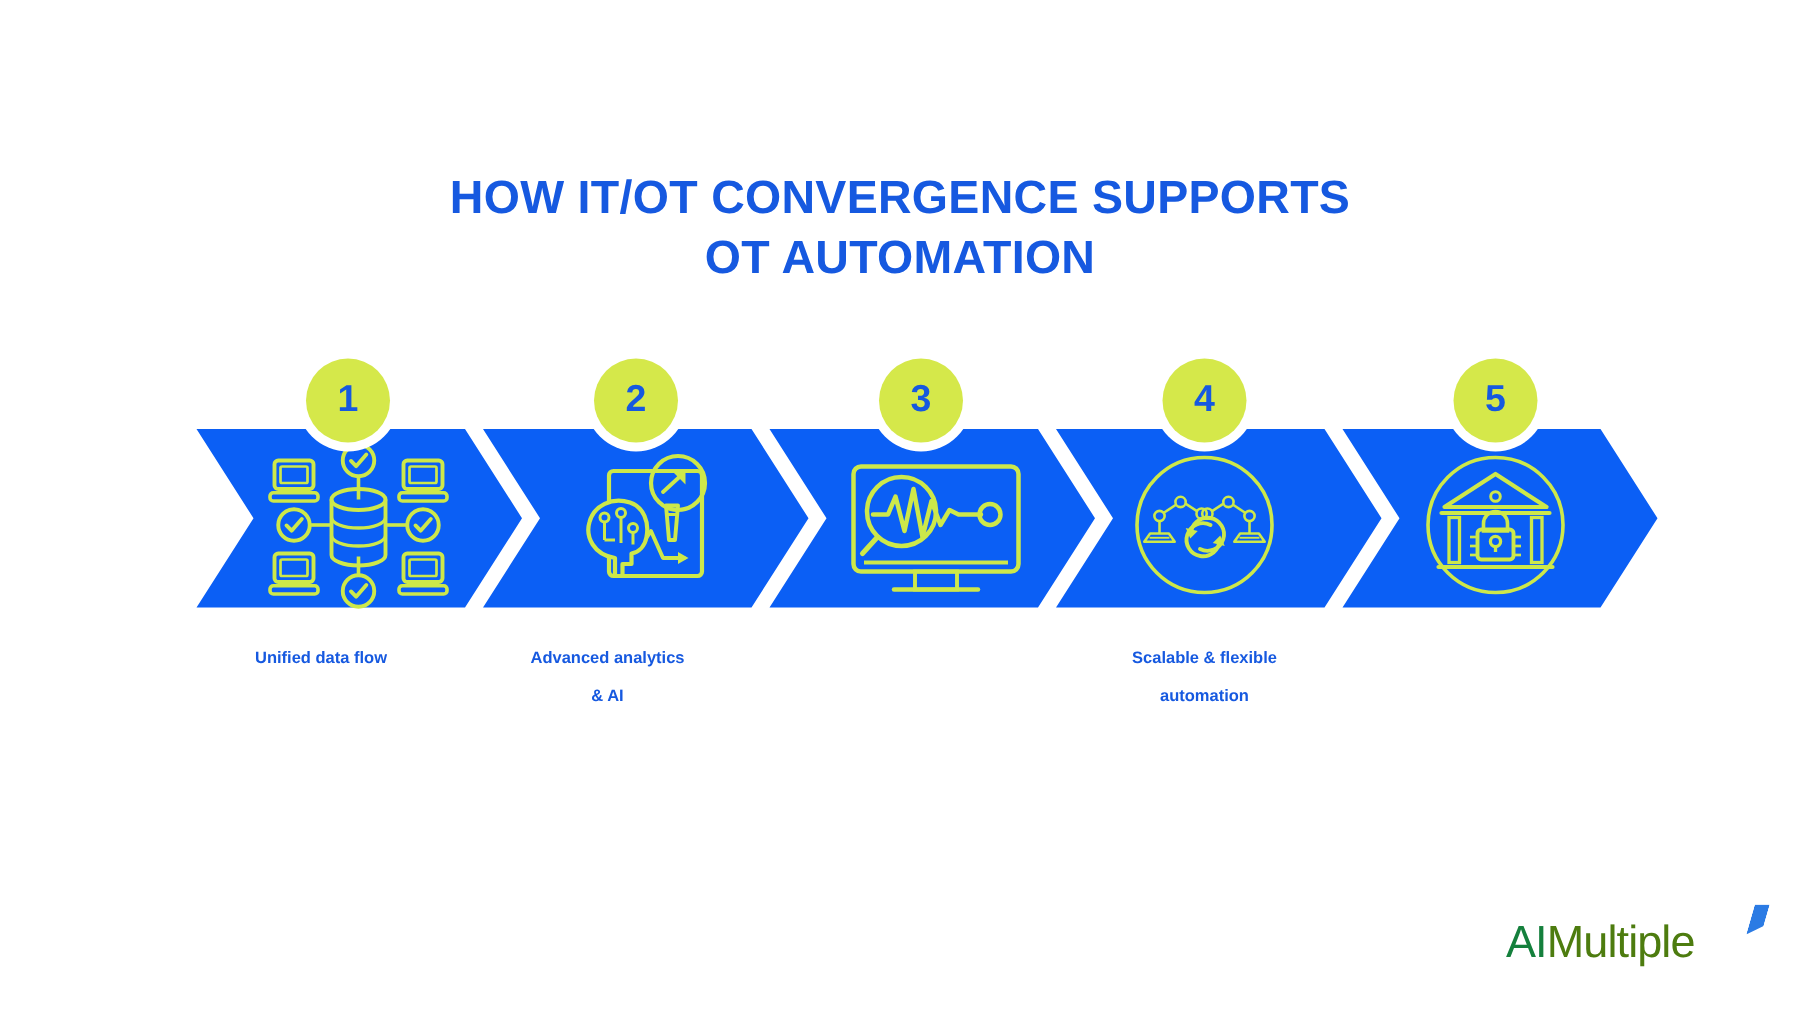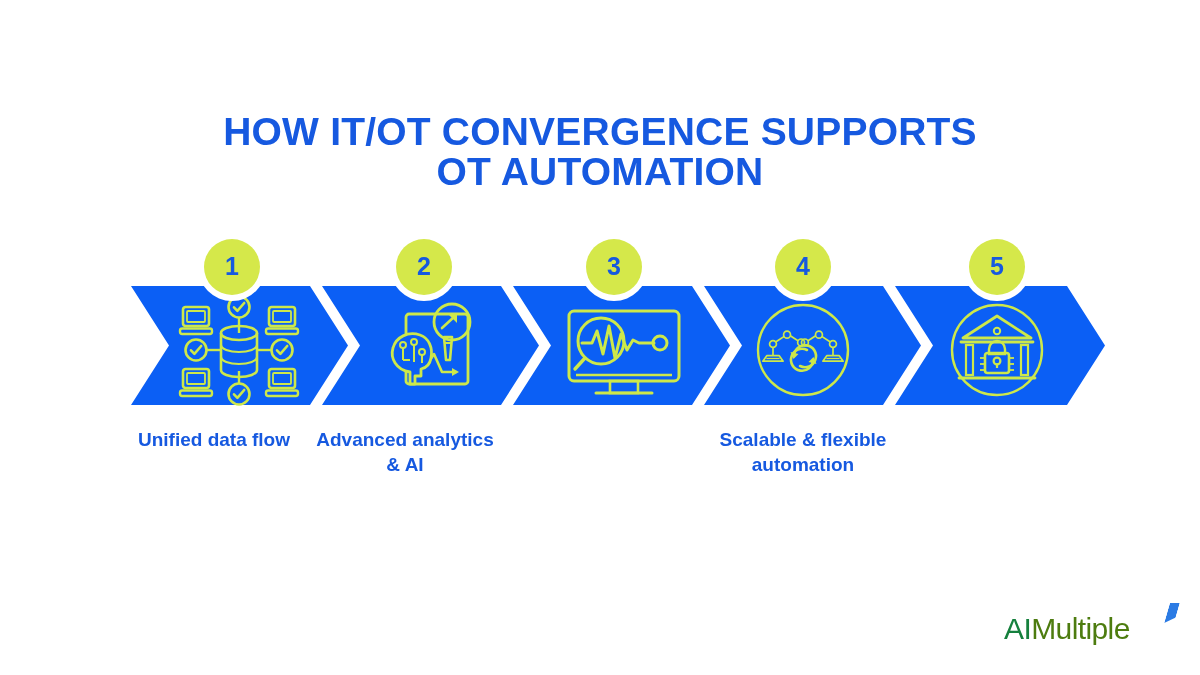--- a/index.html
+++ b/index.html
@@ -11,21 +11,21 @@
   }
   #canvas { position:relative; width:1200px; height:675px; background:#fff; }
 
   
   .title {
     position:absolute;
     left:0; top:112px; width:1200px;
     text-align:center;
     color:#1659E0;
     font-weight:bold;
-    font-size:39px;
+    font-size:31px;
     line-height:40px;
     letter-spacing:0.2px;
     font-family:"Liberation Sans", sans-serif;
   }
   .title .line2 { display:block; }
 
   
   #band { position:absolute; left:0; top:0; width:1200px; height:675px; }
 
   
@@ -48,21 +48,21 @@
     line-height:1;
     padding-bottom:1px;
   }
 
   
   .label {
     position:absolute;
     text-align:center;
     color:#1659E0;
     font-weight:bold;
-    font-size:19px;
+    font-size:11px;
     line-height:25px;
     font-family:"Liberation Sans", sans-serif;
     white-space:pre-line;
   }
 
   
   .logo {
     position:absolute;
     left:1004px; top:612px;
     font-size:30px;

